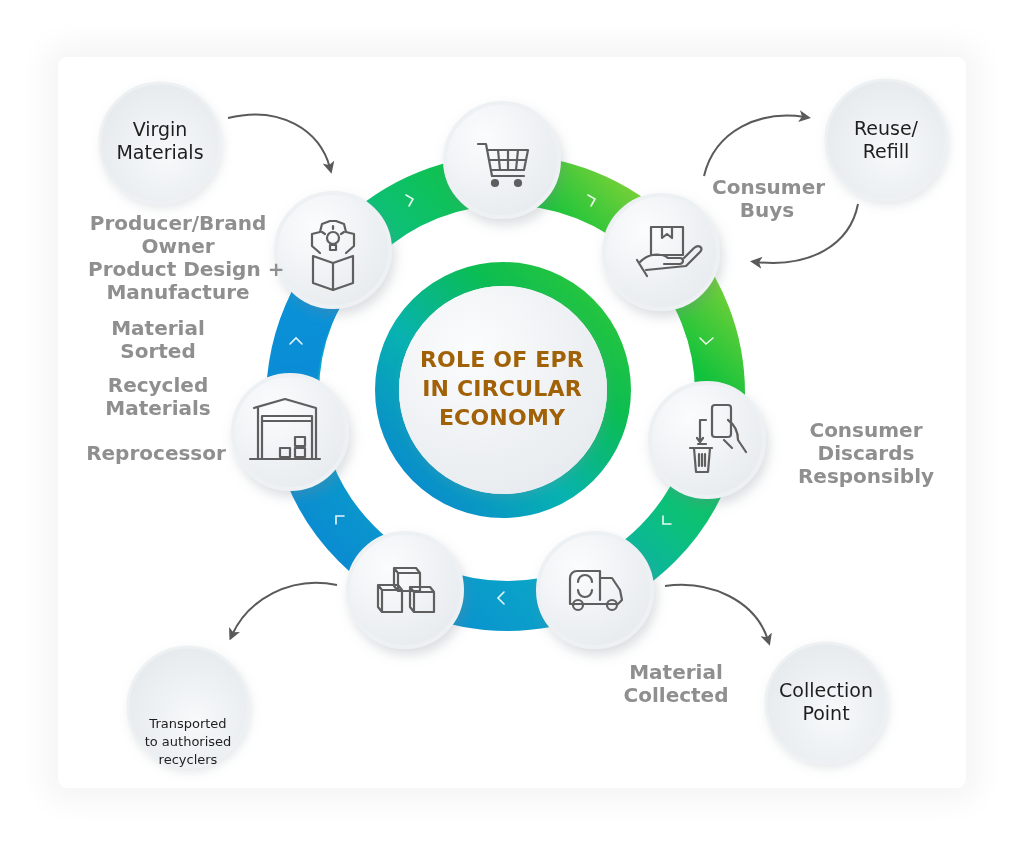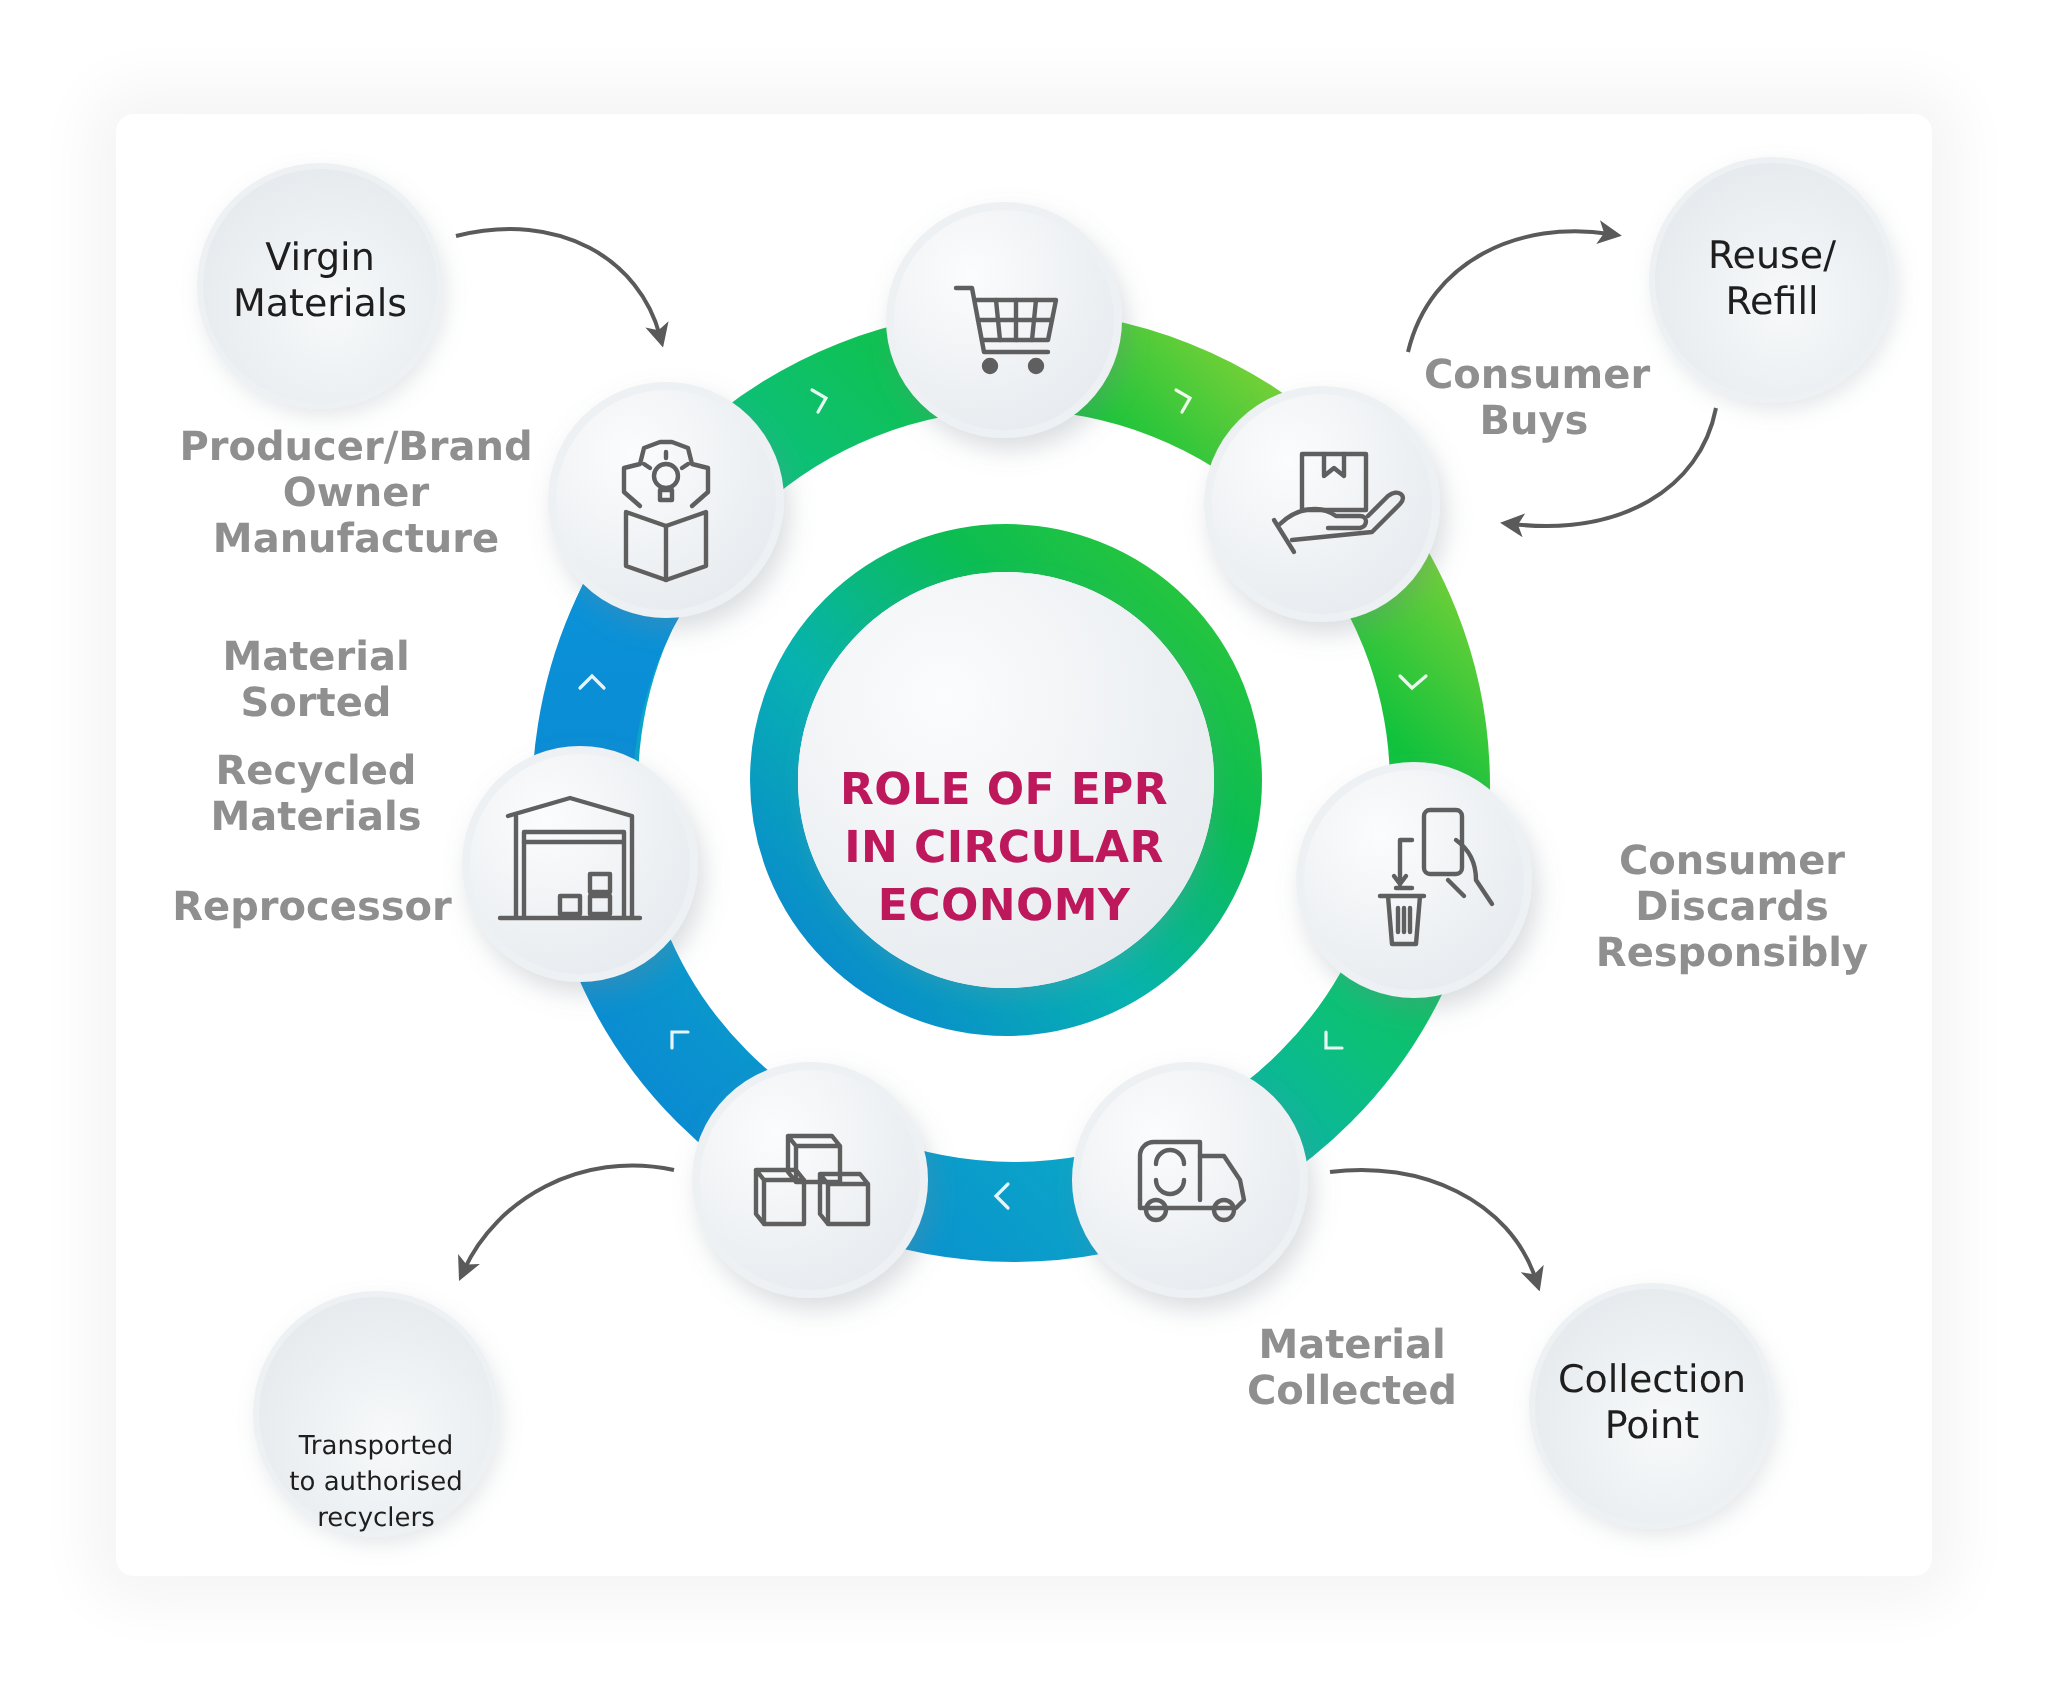--- a/index.html
+++ b/index.html
@@ -14,21 +14,21 @@
     position: absolute; text-align: center; color: #8f8f8f; font-weight: bold;
     font-size: 20px; line-height: 23px; white-space: nowrap;
   }
   .bubble-text {
     position: absolute; text-align: center; color: #1e1e1e; font-size: 19px; line-height: 23px;
     white-space: nowrap;
   }
   .bubble-text.small { font-size: 13px; line-height: 18px; margin-top: 28px; }
   .center-title {
     position: absolute; left: 402px; top: 345px; width: 200px; text-align: center;
-    color: #be185d; font-weight: bold; font-size: 22px; line-height: 29px; letter-spacing: 0.2px; margin-top: 36px;
+    color: #a16207; font-weight: bold; font-size: 22px; line-height: 29px; letter-spacing: 0.2px;
   }
 </style>
 </head>
 <body>
 
 <div class="card"></div>
 
 <svg class="diagram" viewBox="0 0 1024 846">
   <defs>
     <linearGradient id="ringGrad" x1="0" y1="1" x2="1" y2="0">
@@ -196,20 +196,21 @@
 </div>
 <div class="bubble-text small" style="left:128px; top:687px; width:120px;">
   <div>Transported</div>
   <div>to authorised</div>
   <div>recyclers</div>
 </div>
 
 <div class="label" style="left:68px; top:212px; width:180px;margin-left:20px;">
   <div>Producer/Brand</div>
   <div>Owner</div>
+  <div>Product Design +</div>
   <div>Manufacture</div>
 </div>
 <div class="label" style="left:78px; top:317px; width:160px;">
   <div>Material</div>
   <div>Sorted</div>
 </div>
 <div class="label" style="left:78px; top:374px; width:160px;">
   <div>Recycled</div>
   <div>Materials</div>
 </div>

